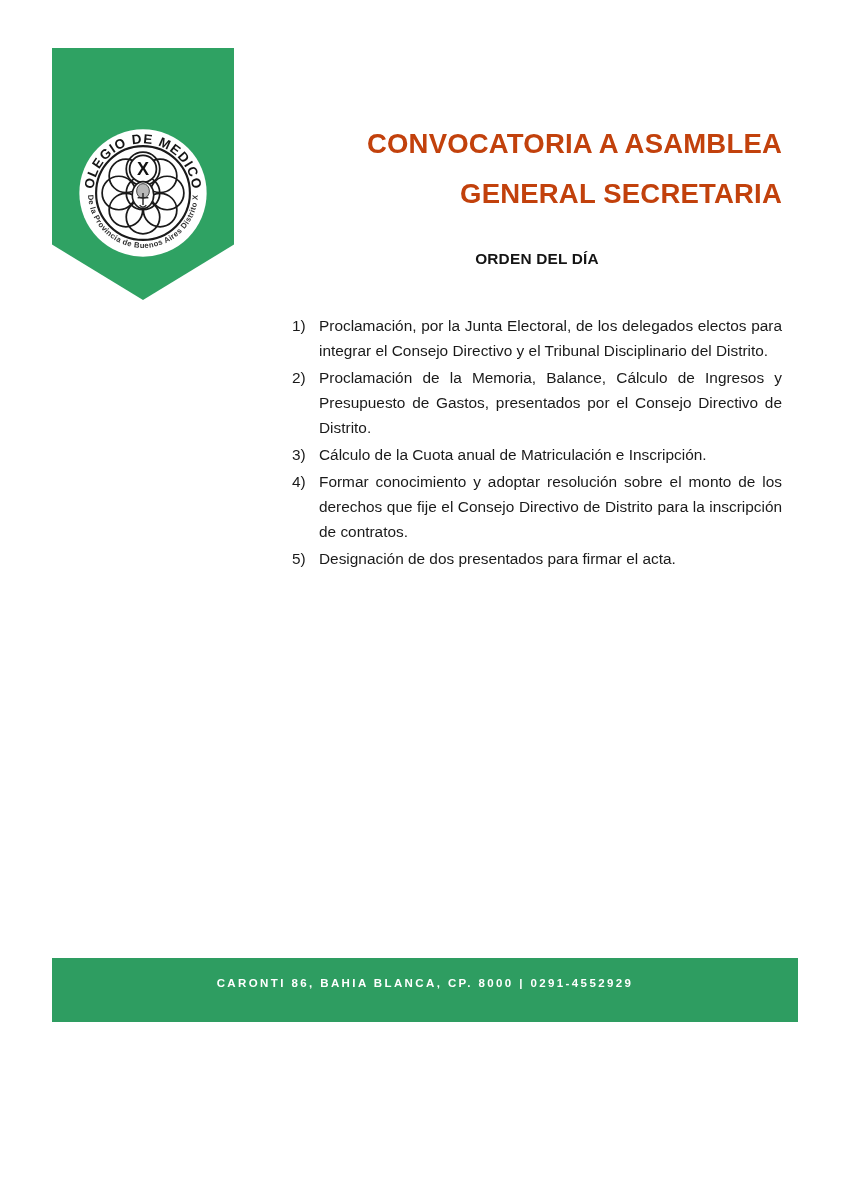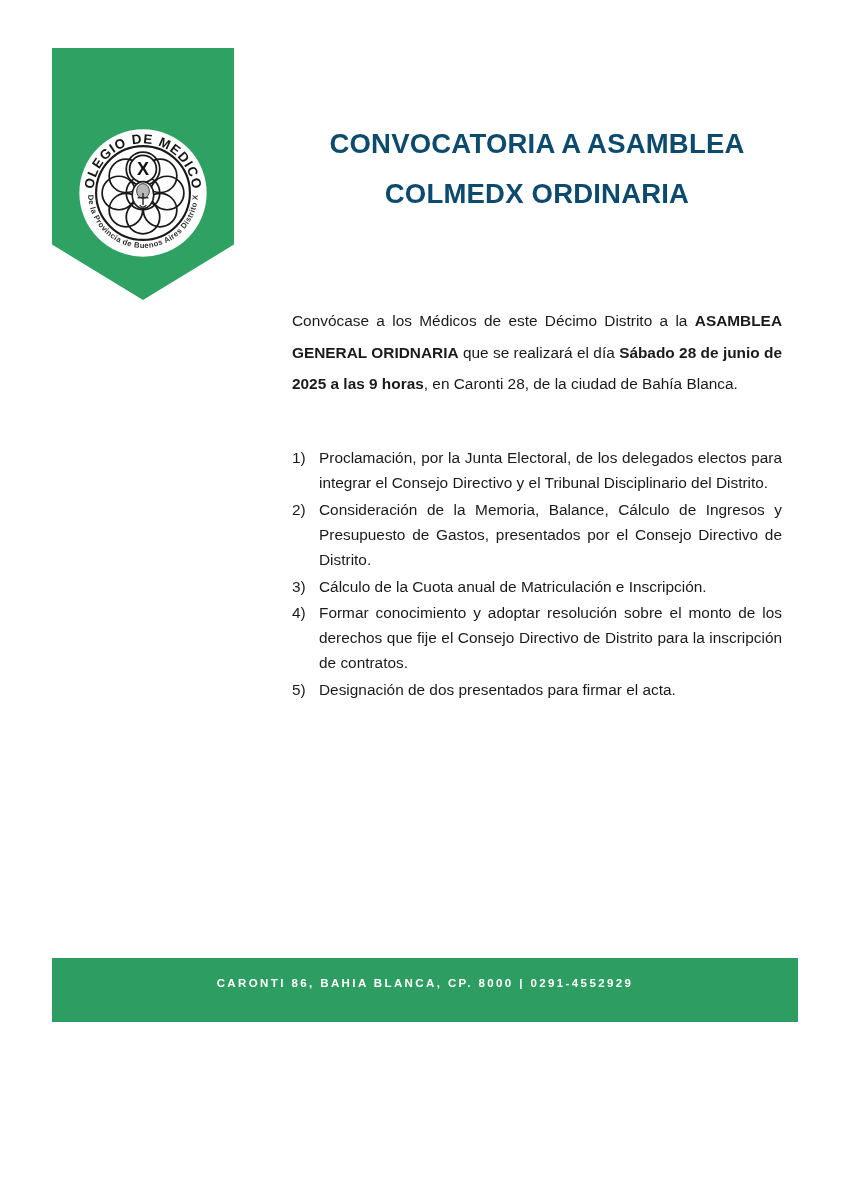--- a/index.html
+++ b/index.html
@@ -77,24 +77,24 @@
     position: absolute;
     left: 292px;
     top: 130px;
     width: 490px;
   }
 
   .doc-title {
     font-size: 27.5px;
     font-weight: 700;
     letter-spacing: 0.2px;
-    text-align: center;
+    text-align: right;
     line-height: 1.0;
     margin: 0;
-    color: #0c4a6e;
+    color: #c2410c;
   }
   .doc-title .line2 {
     display: block;
     margin-top: 22px;
   }
 
   .intro {
     margin: 0;
     padding-top: 98px;
     font-size: 15.4px;
@@ -219,36 +219,34 @@
   </div>
 
   <div class="watermark">
     <div class="watermark-text">colmex</div>
   </div>
 
   <div class="content">
 
     <h1 class="doc-title">
       <span>CONVOCATORIA A ASAMBLEA</span>
-      <span class="line2">COLMEDX ORDINARIA</span>
+      <span class="line2">GENERAL SECRETARIA</span>
     </h1>
 
-    <p class="intro">
-      <span>Convócase a los Médicos de este Décimo Distrito a la </span><b>ASAMBLEA GENERAL ORIDNARIA</b><span> que se realizará el día </span><b>Sábado 28 de junio de 2025 a las 9 horas</b><span>, en Caronti 28, de la ciudad de Bahía Blanca.</span>
-    </p>
-
+
+    <p class="agenda-heading">ORDEN DEL DÍA</p>
 
     <ol class="agenda-list">
       <li>
         <span class="marker">1)</span>
         <span class="body">Proclamación, por la  Junta Electoral, de los delegados  electos para integrar el Consejo Directivo y el Tribunal Disciplinario del Distrito.</span>
       </li>
       <li>
         <span class="marker">2)</span>
-        <span class="body">Consideración de la Memoria, Balance, Cálculo de Ingresos y Presupuesto de Gastos, presentados por el Consejo Directivo de Distrito.</span>
+        <span class="body">Proclamación de la Memoria, Balance, Cálculo de Ingresos y Presupuesto de Gastos, presentados por el Consejo Directivo de Distrito.</span>
       </li>
       <li>
         <span class="marker">3)</span>
         <span class="body">Cálculo de la Cuota anual de Matriculación e Inscripción.</span>
       </li>
       <li>
         <span class="marker">4)</span>
         <span class="body">Formar conocimiento y adoptar resolución sobre el monto de los derechos que fije el Consejo Directivo de Distrito para la inscripción de contratos.</span>
       </li>
       <li>

